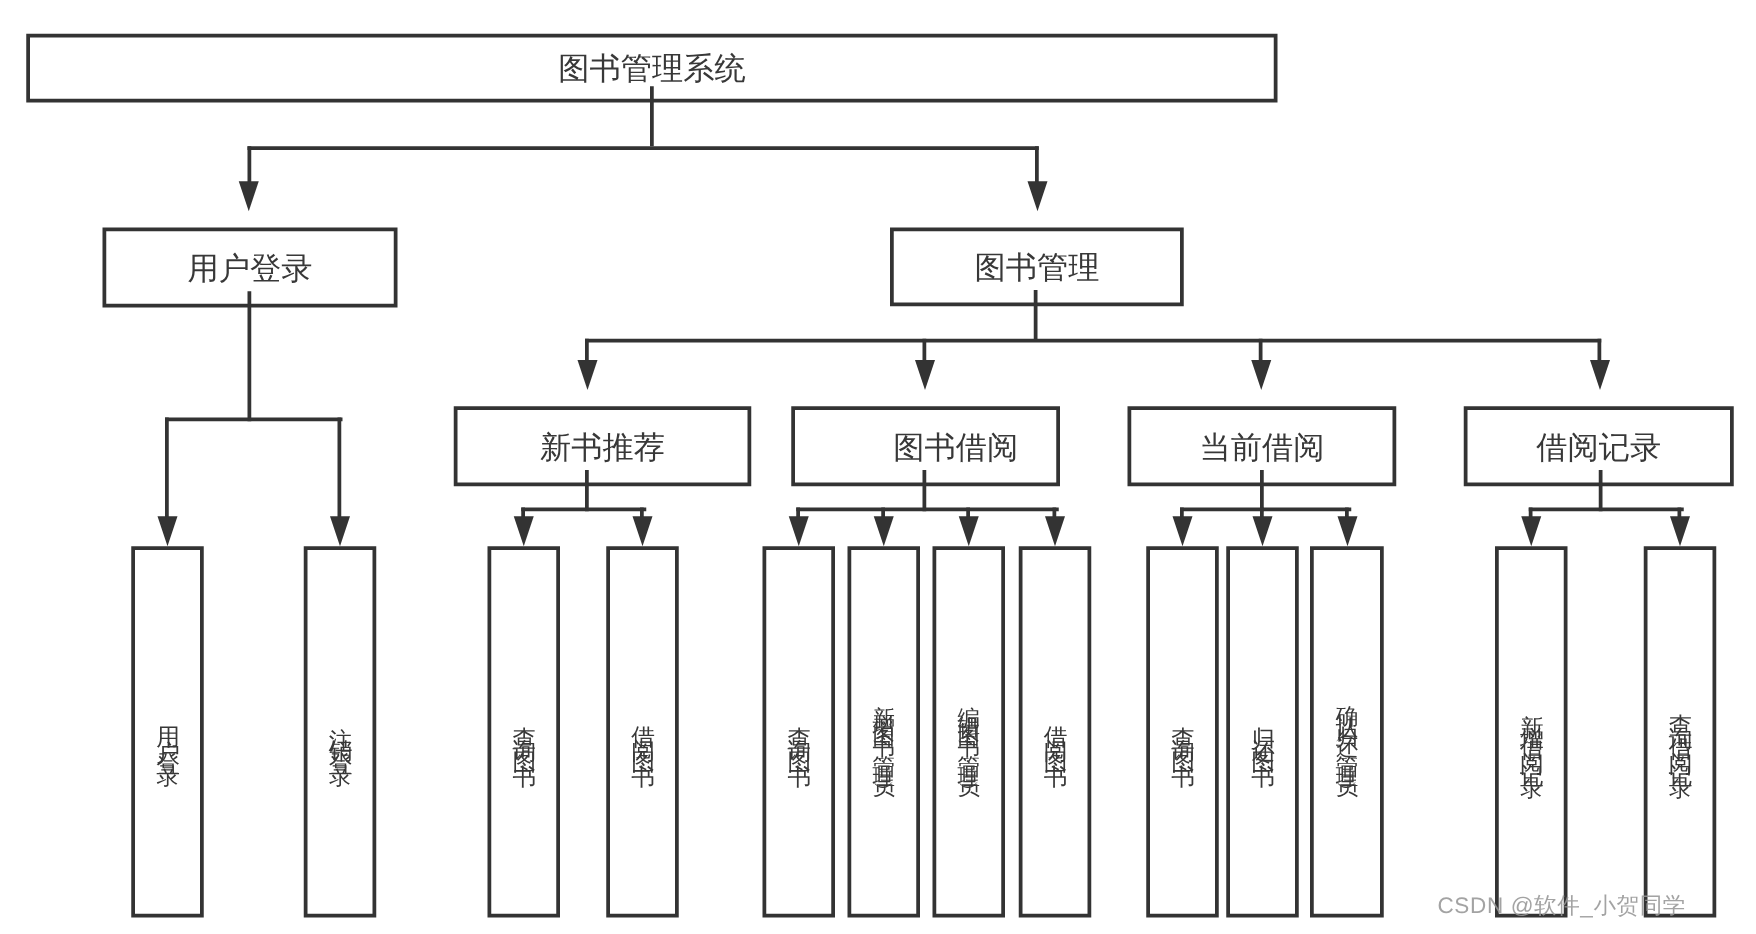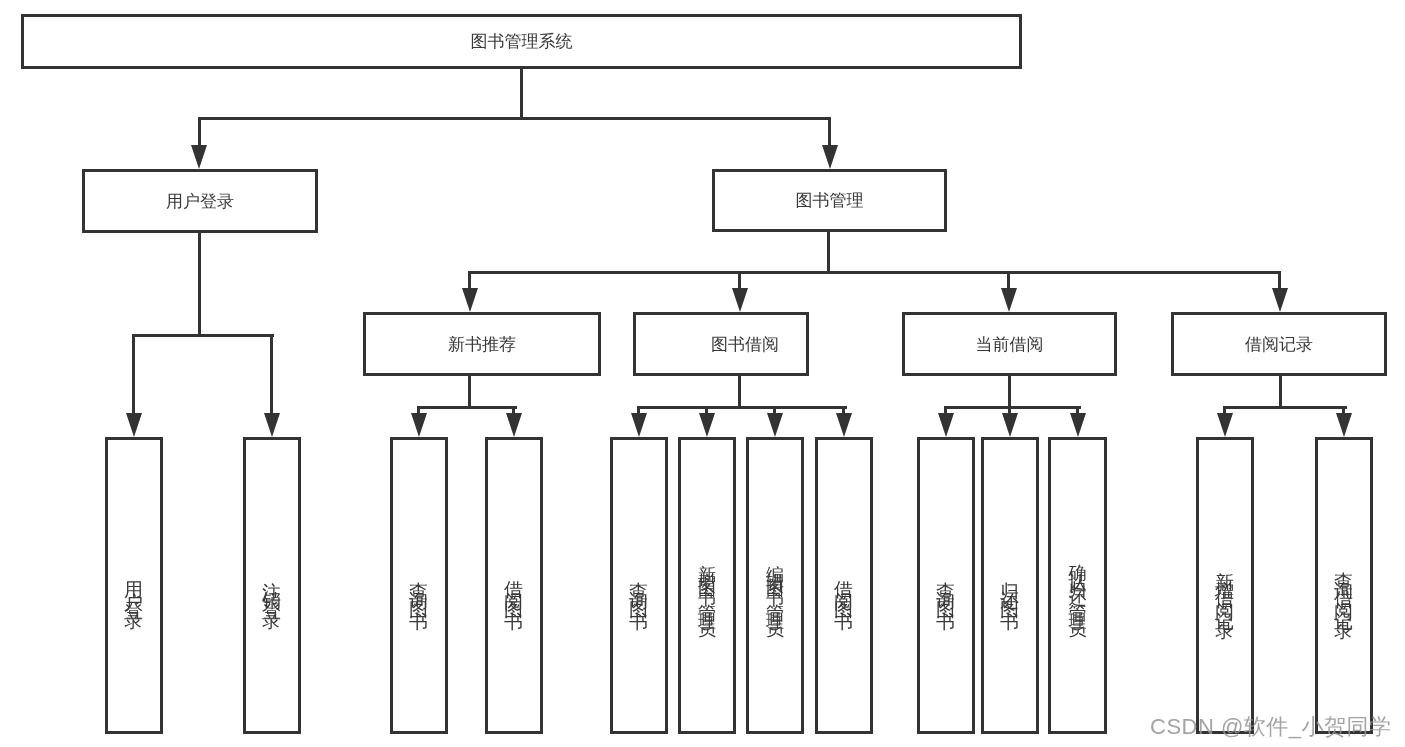--- a/index.html
+++ b/index.html
@@ -13,22 +13,23 @@
   }
   .node {
     position: absolute;
     box-sizing: border-box;
     border: 3px solid #333333;
     background: #ffffff;
     display: flex;
     align-items: center;
     justify-content: center;
     color: #383838;
-    font-size: 17px;
+    font-size: 25px;
     text-align: center;
+    margin-top: 13px;
   }
   .leaf {
     position: absolute;
     box-sizing: border-box;
     border: 3px solid #333333;
     background: #ffffff;
     display: flex;
     align-items: center;
     justify-content: center;
     color: #383838;
@@ -50,21 +51,21 @@
     width: 0;
     height: 0;
     border-left: 8px solid transparent;
     border-right: 8px solid transparent;
     border-top: 24px solid #333333;
   }
   .watermark {
     position: absolute;
     left: 1150px;
     top: 712px;
-    font-size: 22px;
+    font-size: 18px;
     color: rgba(150, 150, 150, 0.88);
     letter-spacing: 0.5px;
     z-index: 10;
     white-space: nowrap;
   }
 </style>
 </head>
 <body>
 
 <div id="canvas">
@@ -101,21 +102,21 @@
   <div class="vline" style="left:738px; top:271px; width:3px; height:20px;"></div>
   <div class="arr" style="left:732px; top:288px;"></div>
   <div class="vline" style="left:1007px; top:271px; width:3px; height:20px;"></div>
   <div class="arr" style="left:1001px; top:288px;"></div>
   <div class="vline" style="left:1278px; top:271px; width:3px; height:20px;"></div>
   <div class="arr" style="left:1272px; top:288px;"></div>
 
   <div class="node" style="left:363px; top:312px; width:238px; height:64px;">
     <span>新书推荐</span>
   </div>
-  <div class="node" style="left:633px; top:312px; width:176px; height:64px;padding-left:48px;">
+  <div class="node" style="left:633px; top:312px; width:215px; height:64px;padding-left:48px;">
     <span>图书借阅</span>
   </div>
   <div class="node" style="left:1171px; top:312px; width:216px; height:64px;">
     <span>借阅记录</span>
   </div>
   <div class="node" style="left:902px; top:312px; width:215px; height:64px;">
     <span>当前借阅</span>
   </div>
 
   <div class="vline" style="left:468px; top:376px; width:3px; height:33px;"></div>

